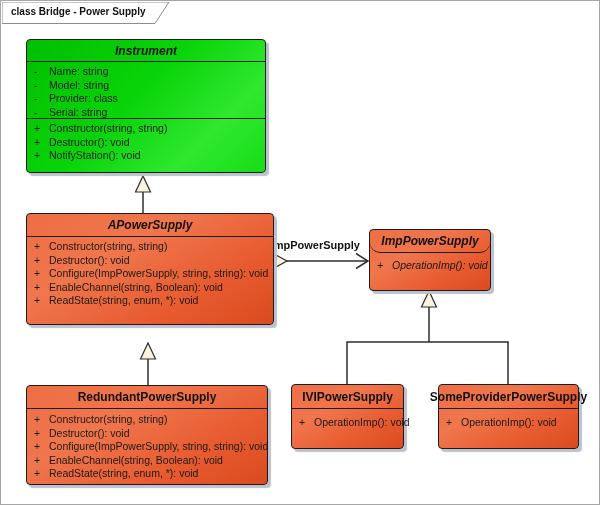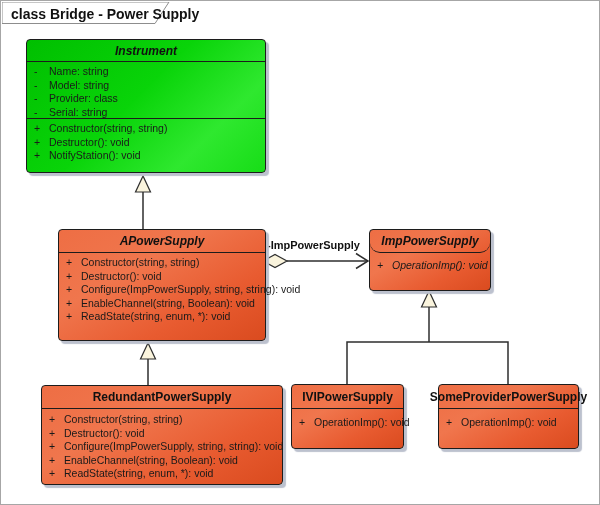--- a/index.html
+++ b/index.html
@@ -5,21 +5,21 @@
   html,body{margin:0;padding:0;background:#fff;}
   .canvas{
     position:relative;width:600px;height:505px;background:#ffffff;
     font-family:"Liberation Sans",sans-serif;overflow:hidden;
     box-sizing:border-box;border:1px solid #a6a6a6;
   }
   
   .frame-tab{position:absolute;left:1px;top:1px;width:172px;height:23px;}
   .frame-tab svg{position:absolute;left:0;top:0;}
   .frame-tab .tab-label{
-    position:absolute;left:9px;top:4px;font-size:14px;font-weight:bold;color:#111;
+    position:absolute;left:9px;top:4px;font-size:10px;font-weight:bold;color:#111;
     white-space:nowrap;
   }
   
   .uml-class{
     position:absolute;box-sizing:border-box;border:1px solid #1c1c1c;border-radius:4px;
     box-shadow:3px 3px 1px #bcc1ce;color:#1a1a1a;
   }
   .uml-class.green{background:linear-gradient(135deg,#00bf00 0%,#09d409 45%,#2fe82f 75%,#17dd17 100%);}
   .uml-class.orange{background:linear-gradient(150deg,#ee6e44 0%,#f0764d 35%,#e85b30 70%,#da4b1f 100%);}
   .cls-title{
@@ -107,21 +107,21 @@
         <span class="vis">+</span>
         <span>Destructor(): void</span>
       </div>
       <div class="row">
         <span class="vis">+</span>
         <span>NotifyStation(): void</span>
       </div>
     </div>
   </div>
 
-  <div class="uml-class orange" style="left:25px;top:228px;width:208px;height:112px;margin-left:32px;">
+  <div class="uml-class orange" style="left:25px;top:212px;width:248px;height:112px;">
     <div class="cls-title italic" style="height:22px;">APowerSupply</div>
     <div class="sec">
       <div class="row">
         <span class="vis">+</span>
         <span>Constructor(string, string)</span>
       </div>
       <div class="row">
         <span class="vis">+</span>
         <span>Destructor(): void</span>
       </div>
@@ -143,21 +143,21 @@
   <div class="uml-class orange" style="left:368px;top:228px;width:122px;height:62px;">
     <div class="cls-title italic" style="height:22px;border-radius:10px;">ImpPowerSupply</div>
     <div class="sec" style="padding-top:6px;">
       <div class="row italic">
         <span class="vis">+</span>
         <span>OperationImp(): void</span>
       </div>
     </div>
   </div>
 
-  <div class="uml-class orange" style="left:25px;top:384px;width:242px;height:100px;margin-left:15px;">
+  <div class="uml-class orange" style="left:25px;top:384px;width:242px;height:100px;">
     <div class="cls-title" style="height:22px;">RedundantPowerSupply</div>
     <div class="sec" style="padding-top:4px;">
       <div class="row">
         <span class="vis">+</span>
         <span>Constructor(string, string)</span>
       </div>
       <div class="row">
         <span class="vis">+</span>
         <span>Destructor(): void</span>
       </div>

